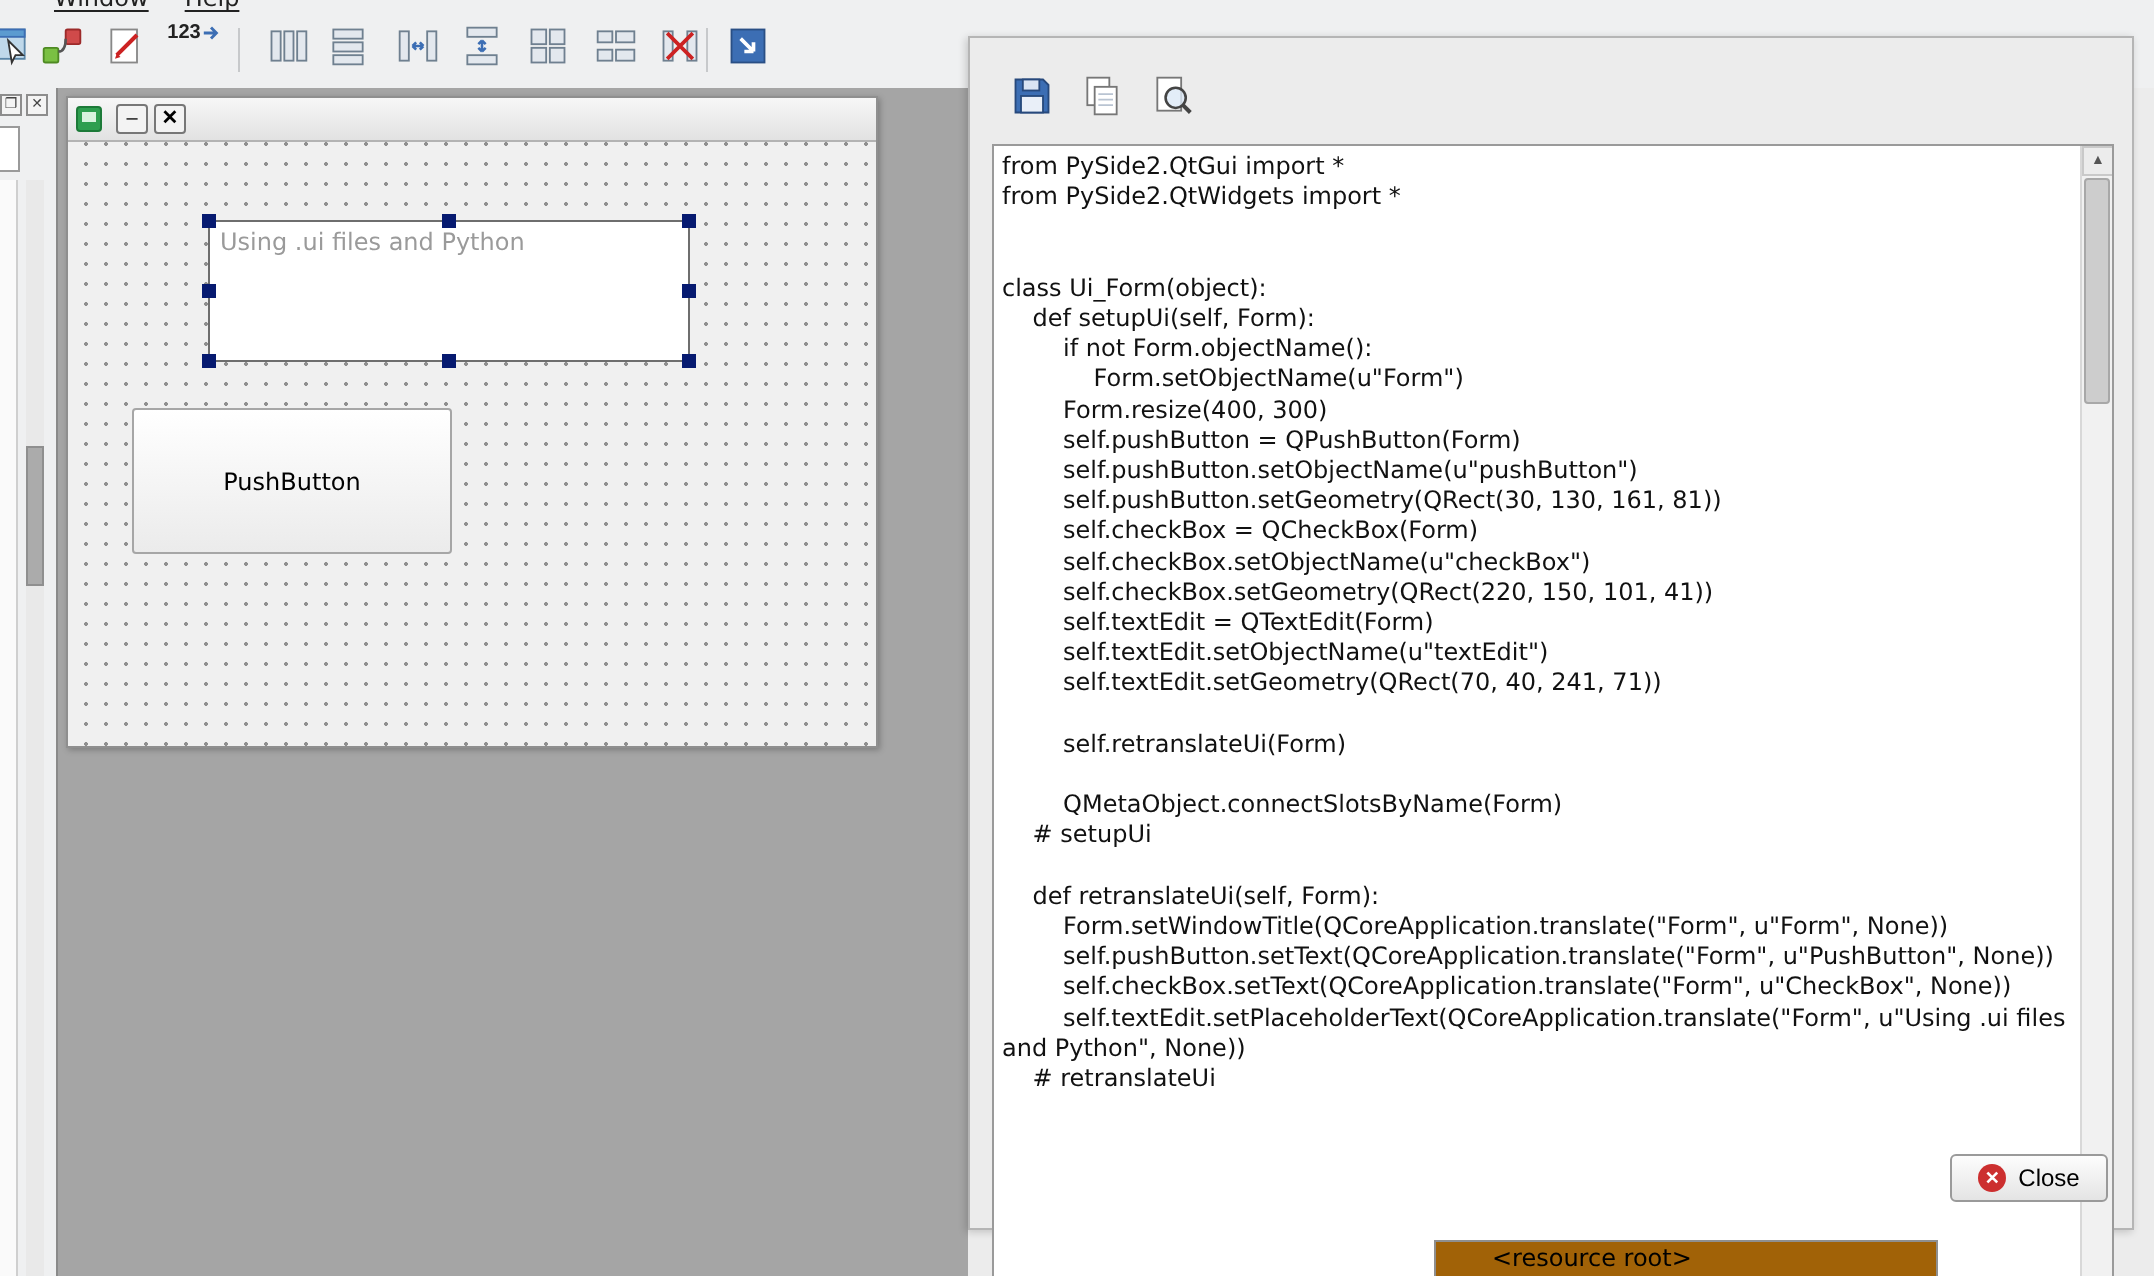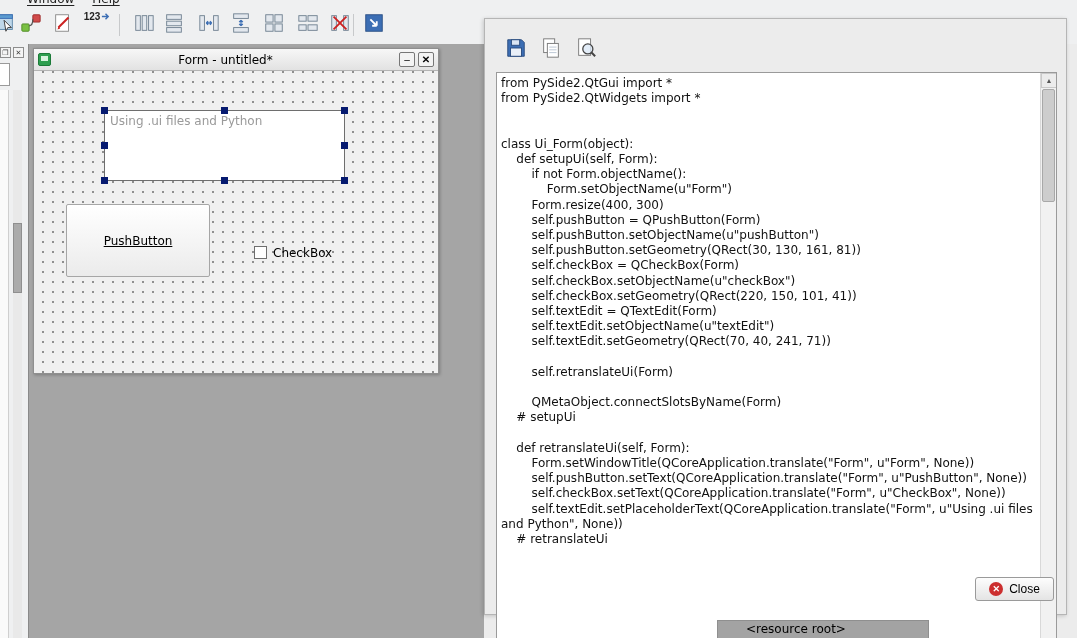--- a/index.html
+++ b/index.html
@@ -43,21 +43,21 @@
   .fw-canvas { position:absolute; left:0; top:22px; right:0; bottom:0; background-color:#f0f0f0;
     background-image: radial-gradient(#8f8f8f 0.8px, transparent 1.1px); background-size:10px 10px; background-position:4px 6px; }
 
   .w-textedit { position:absolute; left:70px; top:39px; width:241px; height:71px; background:#ffffff; border:1px solid #6e6e6e; padding:3px 5px; }
   .placeholder-text { color:#9a9a9a; font-size:12px; }
   .handle { position:absolute; width:7px; height:7px; background:#061a70; }
   .h-nw{left:-4px;top:-4px} .h-n{left:calc(50% - 4px);top:-4px} .h-ne{right:-4px;top:-4px}
   .h-w{left:-4px;top:calc(50% - 4px)} .h-e{right:-4px;top:calc(50% - 4px)}
   .h-sw{left:-4px;bottom:-4px} .h-s{left:calc(50% - 4px);bottom:-4px} .h-se{right:-4px;bottom:-4px}
 
-  .w-pushbutton { position:absolute; left:32px; top:133px; width:144px; height:73px; background:linear-gradient(#ffffff,#ebebeb); border:1px solid #a6a6a6; border-radius:2px; display:flex; align-items:center; justify-content:center; font-size:12px; color:#000;text-decoration:underline; }
+  .w-pushbutton { position:absolute; left:32px; top:133px; width:160px; height:73px; background:linear-gradient(#ffffff,#ebebeb); border:1px solid #a6a6a6; border-radius:2px; display:flex; align-items:center; justify-content:center; font-size:12px; color:#000; }
   .w-checkbox { position:absolute; left:220px; top:161px; width:101px; height:41px; display:flex; align-items:center; gap:6px; }
   .cb-indicator { width:13px; height:13px; background:#ffffff; border:1px solid #6e6e6e; }
   .cb-label { font-size:12px; color:#000; }
 
   
   .code-dialog { position:absolute; left:484px; top:18px; width:583px; height:597px; background:#ececec; border:1px solid #b5b5b5; box-shadow:-1px 1px 4px rgba(0,0,0,.18); }
   .dlg-toolbar { position:absolute; left:18px; top:16px; height:28px; display:flex; gap:9px; }
   .dlg-tbtn { width:26px; height:26px; border:none; background:transparent; border-radius:3px; display:flex; align-items:center; justify-content:center; }
   .dlg-tbtn svg { width:22px; height:22px; }
 
@@ -65,21 +65,21 @@
   .code-pre { position:absolute; left:4px; top:3px; right:19px; font-family:"DejaVu Sans","Liberation Sans",sans-serif; font-size:12px; line-height:15.2px; white-space:pre; color:#111; }
   .vscroll { position:absolute; right:0; top:0; width:16px; height:100%; background:#f1f1f1; border-left:1px solid #d8d8d8; }
   .vs-arrow { position:absolute; left:0; width:16px; height:15px; background:#ececec; border:1px solid #c9c9c9; font-size:7px; line-height:13px; text-align:center; color:#555; padding:0; }
   .vs-up { top:0; } .vs-down { bottom:0; }
   .vs-thumb { position:absolute; left:1px; top:16px; width:13px; height:113px; background:#cdcdcd; border:1px solid #a8a8a8; border-radius:2px; }
 
   .close-btn { position:absolute; right:12px; bottom:13px; width:79px; height:24px; background:linear-gradient(#fdfdfd,#e4e4e4); border:1px solid #9a9a9a; border-radius:3px; display:flex; align-items:center; justify-content:center; gap:6px; font-size:12px; color:#000; }
   .close-ico { width:14px; height:14px; border-radius:50%; background:#cc2f2f; color:#ffffff; font-size:9px; font-weight:bold; line-height:14px; text-align:center; }
 
   
-  .resource-panel { position:absolute; left:717px; top:620px; width:212px; height:18px; background:#a3a3a3; border:1px solid #8f8f8f; border-bottom:none; }
+  .resource-panel { position:absolute; left:717px; top:620px; width:252px; height:18px; background:#a16207; border:1px solid #8f8f8f; border-bottom:none; }
   .resource-item { position:absolute; left:28px; top:1px; font-size:12px; color:#000; }
 </style>
 </head>
 <body>
 
 <div id="stage">
 
   <div class="menubar">
     <div class="menubar-inner">
       <span>Window</span>
@@ -198,44 +198,39 @@
     <div class="dock-scroll-track"></div>
     <div class="dock-scroll-thumb"></div>
     <div class="dock-edge"></div>
   </div>
 
   <div class="mdi"></div>
 
   <div class="form-window">
     <div class="fw-titlebar">
       <span class="fw-icon"></span>
-      <span class="fw-title">Form - untitled*</span>
       <button class="fw-btn">–</button>
       <button class="fw-btn close">✕</button>
     </div>
     <div class="fw-canvas">
 
       <div class="w-textedit">
         <span class="placeholder-text">Using .ui files and Python</span>
         <span class="handle h-nw"></span>
         <span class="handle h-n"></span>
         <span class="handle h-ne"></span>
         <span class="handle h-w"></span>
         <span class="handle h-e"></span>
         <span class="handle h-sw"></span>
         <span class="handle h-s"></span>
         <span class="handle h-se"></span>
       </div>
 
       <div class="w-pushbutton">PushButton</div>
 
-      <div class="w-checkbox">
-        <span class="cb-indicator"></span>
-        <span class="cb-label">CheckBox</span>
-      </div>
 
     </div>
   </div>
 
   <div class="code-dialog">
 
     <div class="dlg-toolbar">
       <button class="dlg-tbtn">
         <svg viewBox="0 0 24 24">
           <path d="M3 3 H18 L21 6 V21 H3 Z" fill="#3c6eb4" stroke="#27497c"></path>

